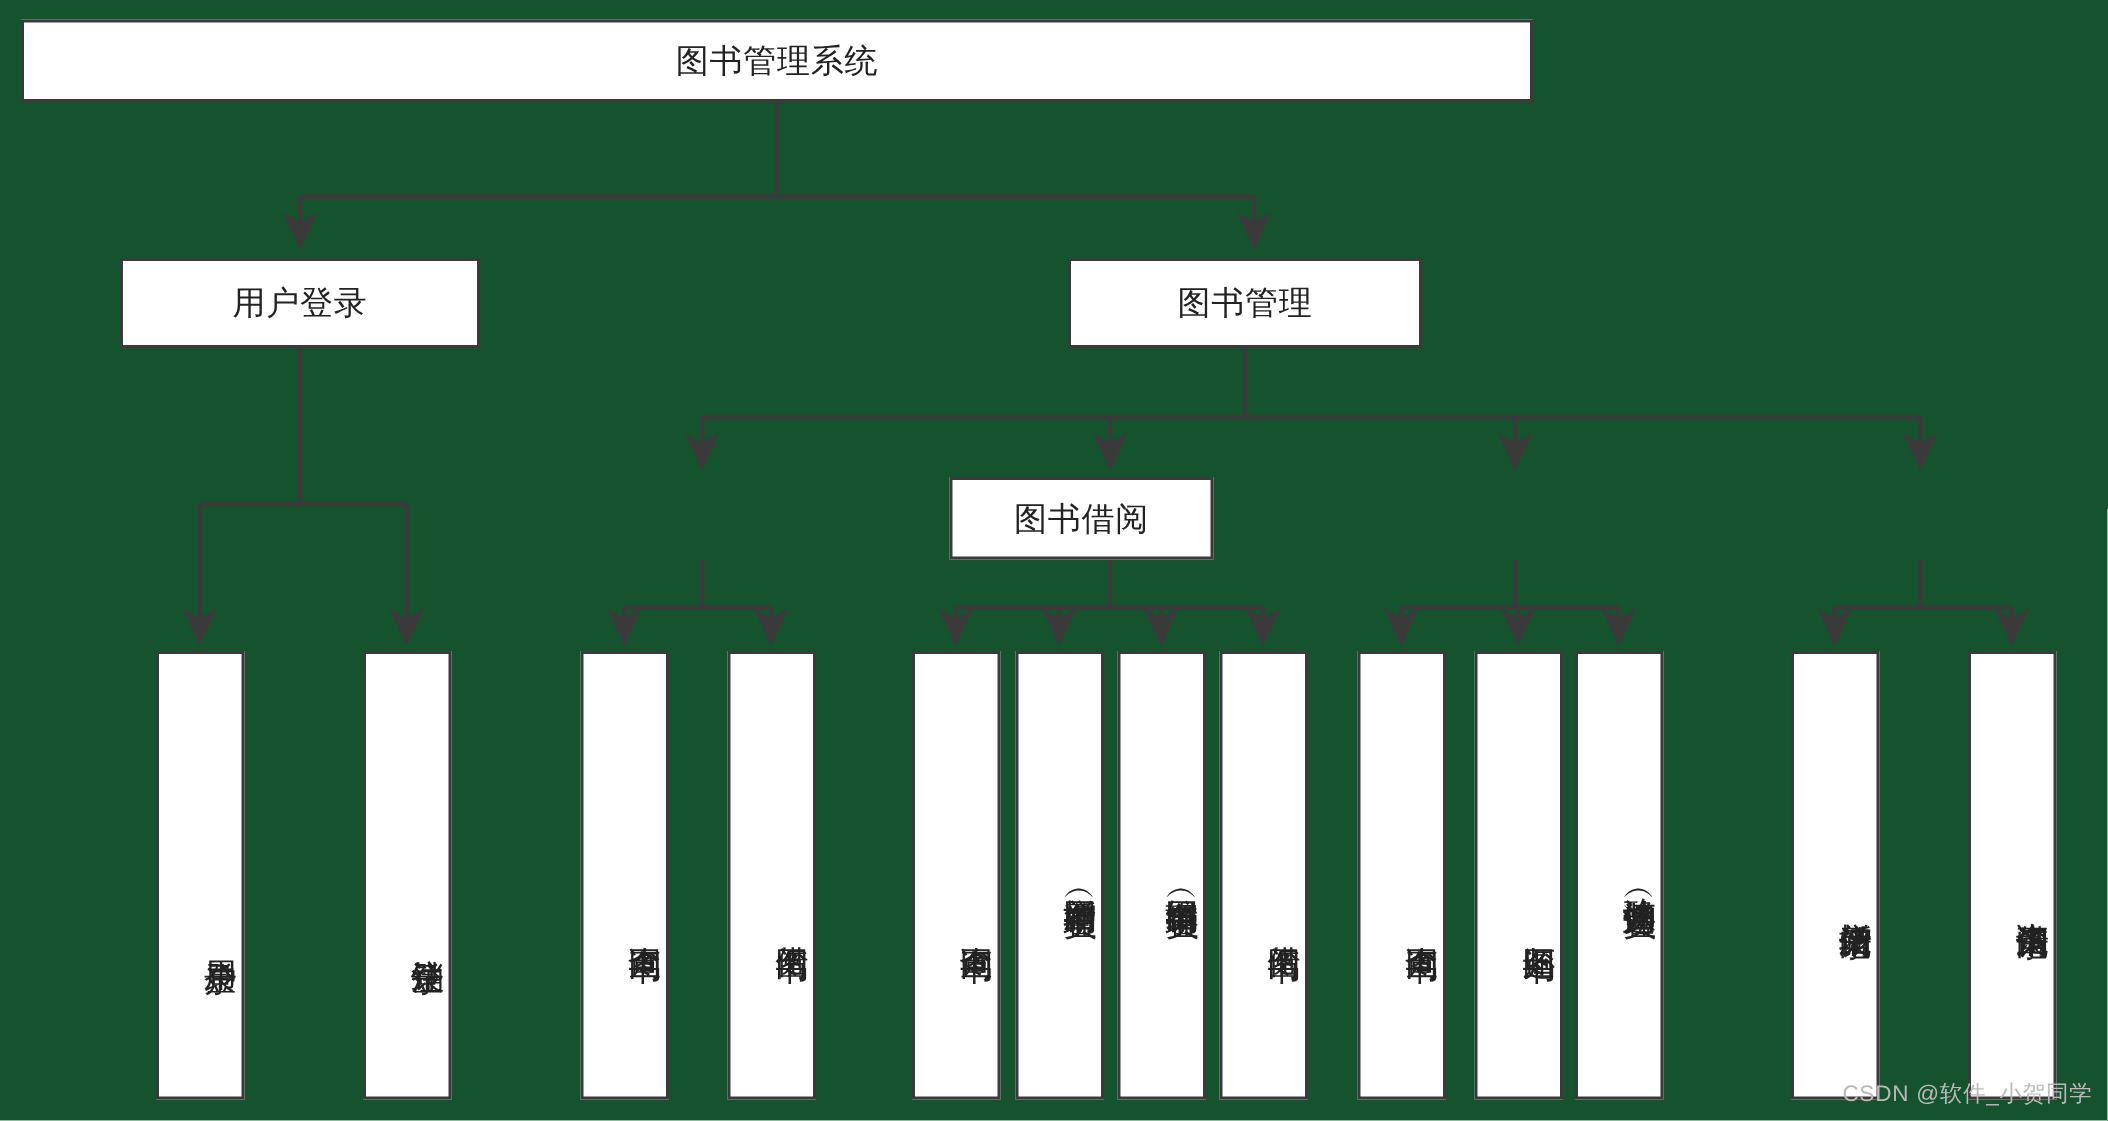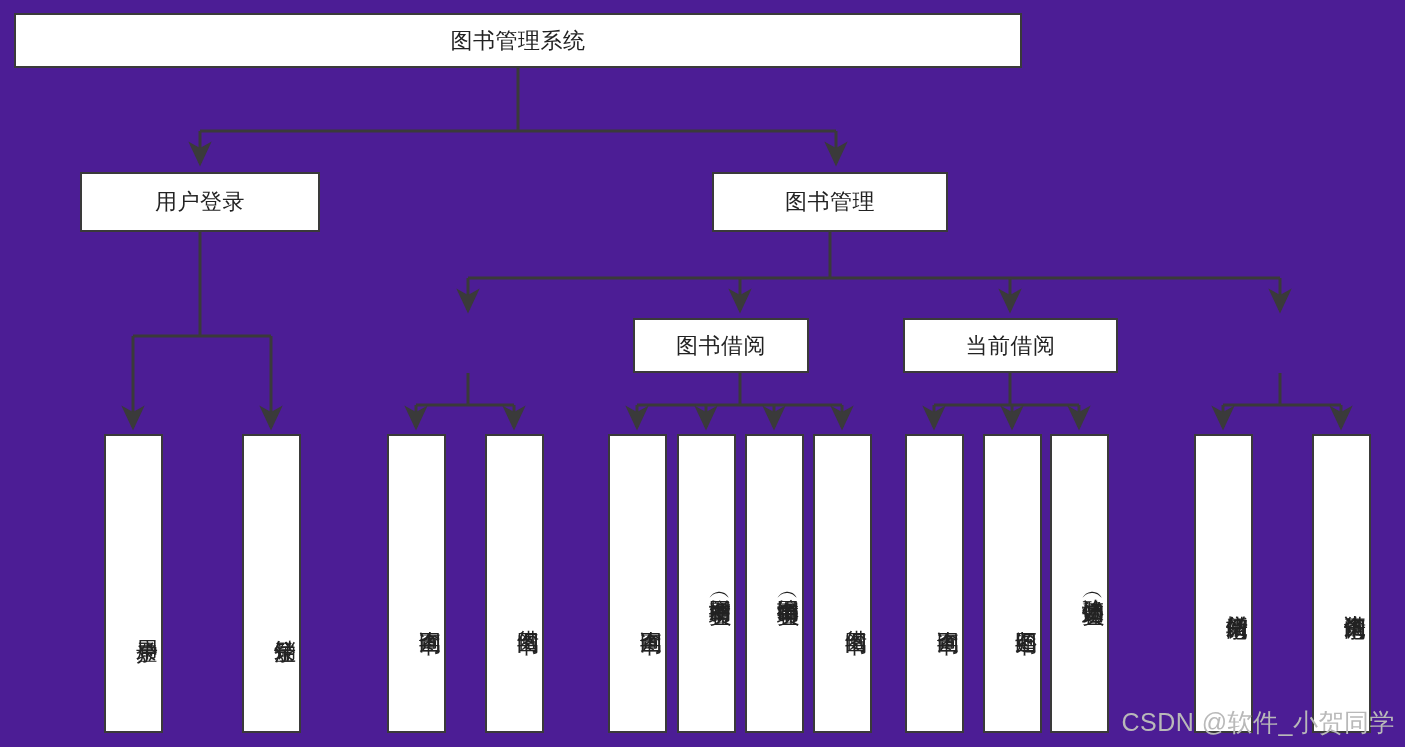--- a/index.html
+++ b/index.html
@@ -7,21 +7,21 @@
     padding: 0;
     background: #ffffff;
   }
   body {
     font-family: "Liberation Sans", "DejaVu Sans", sans-serif;
   }
   #canvas {
     position: relative;
     width: 1405px;
     height: 747px;
-    background: #4c1d95;
+    background: #14532d;
     overflow: hidden;
   }
   #edges {
     position: absolute;
     left: 0;
     top: 0;
     width: 1405px;
     height: 747px;
     pointer-events: none;
   }
@@ -52,21 +52,21 @@
   }
   .node.v span {
     writing-mode: vertical-rl;
     text-orientation: upright;
     display: block;
   }
   #watermark {
     position: absolute;
     right: 10px;
     bottom: 8px;
-    font-size: 25px;
+    font-size: 15px;
     color: #b9b9b9;
     letter-spacing: 0.5px;
     z-index: 3;
     white-space: nowrap;
   }
 </style>
 </head>
 <body>
 
 <div id="canvas">
@@ -128,23 +128,20 @@
   <div class="node h" style="left:80px; top:172px; width:240px; height:60px;">
     <span>用户登录</span>
   </div>
   <div class="node h" style="left:712px; top:172px; width:236px; height:60px;">
     <span>图书管理</span>
   </div>
 
   <div class="node h" style="left:633px; top:318px; width:176px; height:55px;">
     <span>图书借阅</span>
   </div>
-  <div class="node h" style="left:903px; top:318px; width:215px; height:55px;">
-    <span>当前借阅</span>
-  </div>
 
   <div class="node v" style="left:104px; top:434px; width:59px; height:299px; padding-top:80px;">
     <span>用户登录</span>
   </div>
   <div class="node v" style="left:242px; top:434px; width:59px; height:299px; padding-top:80px;">
     <span>注销登录</span>
   </div>
 
   <div class="node v" style="left:387px; top:434px; width:59px; height:299px; padding-top:62px;">
     <span>查询图书</span>

